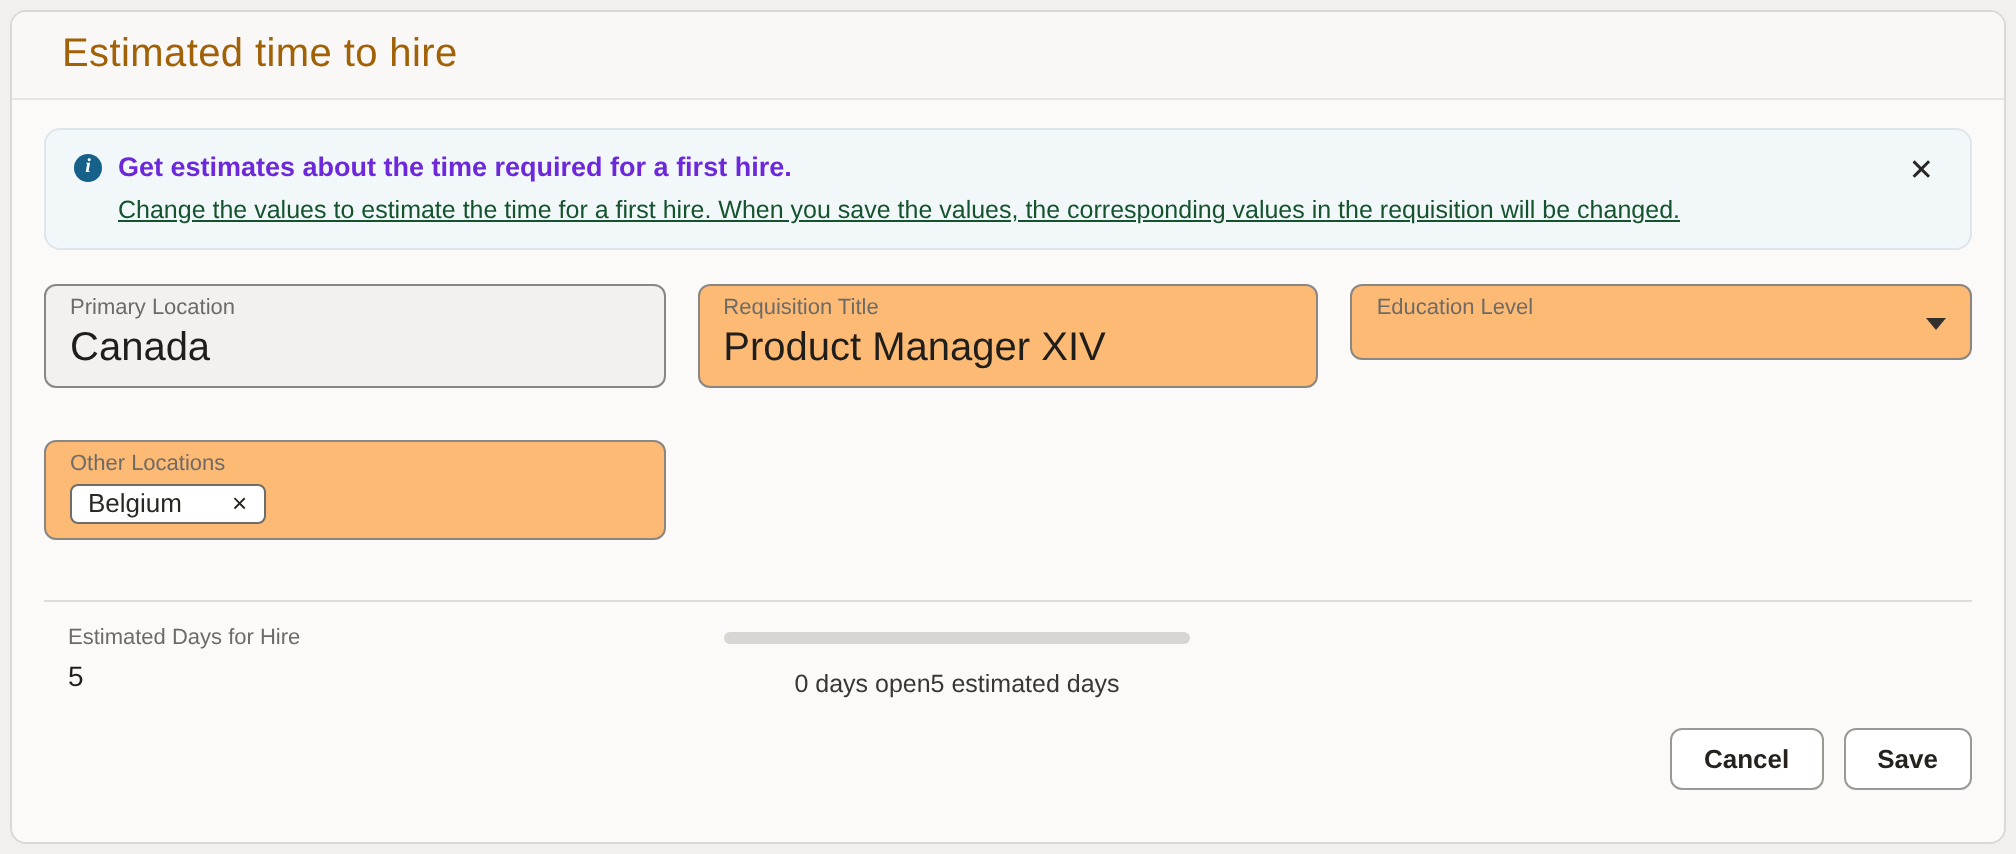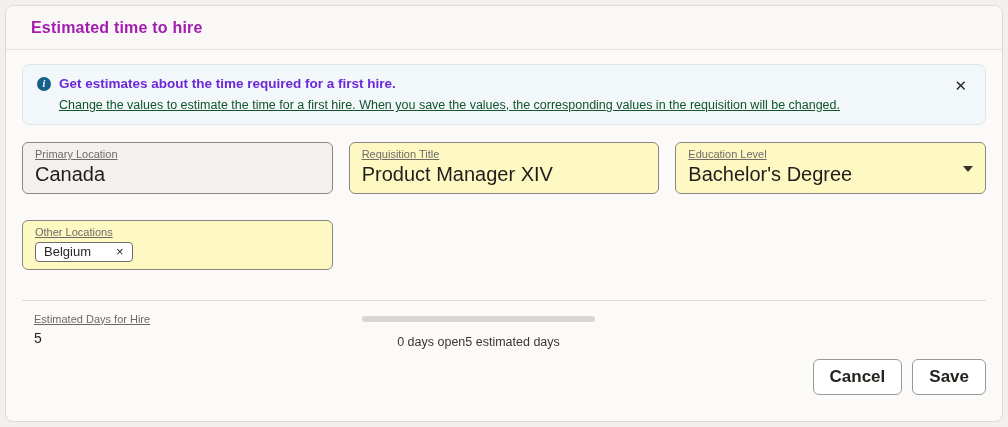--- a/index.html
+++ b/index.html
@@ -12,21 +12,21 @@
   }
   .panel {
     position:absolute; left:5px; top:5px; right:5px; bottom:5px;
     background:#fbfaf9; border:1px solid #dbd9d6; border-radius:8px;
     overflow:hidden;
   }
   .panel-header {
     height:44px; background:#f9f8f6; border-bottom:1px solid #e7e5e2;
     display:flex; align-items:center; padding:0 25px;
   }
-  .panel-title { font-size:16px; font-weight:bold; color:#a21caf; letter-spacing:0.2px; }
+  .panel-title { font-size:20px; font-weight:normal; color:#a16207; letter-spacing:0.2px; }
 
   
   .banner {
     margin:14px 16px 0; background:#f2f7fa; border:1px solid #dde6ec;
     border-radius:8px; padding:11px 14px 12px; position:relative;
   }
   .banner-row { display:flex; align-items:center; gap:8px; padding-right:40px; }
   .info-icon {
     width:14px; height:14px; border-radius:50%; background:#16618a; color:#fff;
     font-size:10px; font-weight:bold; display:inline-flex; align-items:center;
@@ -40,25 +40,25 @@
     font-family:inherit;
   }
   .banner-desc { margin:7px 0 0 22px; font-size:12.5px; color:#14532d;text-decoration:underline; }
 
   
   .fields-grid {
     display:grid; grid-template-columns:repeat(3, 1fr);
     column-gap:16px; row-gap:26px; margin:17px 16px 0; align-items:start;
   }
   .field {
-    background:#fef9c3; border:1px solid #8a8783; border-radius:6px;
+    background:#fdba74; border:1px solid #8a8783; border-radius:6px;
     padding:4px 12px 6px; min-height:38px; position:relative;
   }
   .field.readonly { background:#f2f1ef; }
-  .field-label { font-size:11px; color:#6e6b67; line-height:1.35;text-decoration:underline; }
+  .field-label { font-size:11px; color:#6e6b67; line-height:1.35; }
   .field-value { font-size:20px; color:#201e1b; line-height:1.25; white-space:nowrap; }
   .caret-icon {
     position:absolute; right:12px; top:50%; margin-top:-2px;
     width:0; height:0; border-left:5px solid transparent;
     border-right:5px solid transparent; border-top:6px solid #33312d;
   }
   .field.chips-field { grid-column:1; min-height:46px; padding-bottom:7px; }
   .chip {
     display:inline-flex; align-items:center; gap:25px;
     border:1px solid #6f6d69; border-radius:4px; padding:1px 8px 2px;
@@ -78,21 +78,21 @@
   .progress-fill { height:100%; width:0%; background:#4a90b8; }
   .progress-labels {
     display:flex; justify-content:center; margin-top:13px;
     font-size:12.5px; color:#3a3733;
   }
 
   
   .actions { position:absolute; right:16px; bottom:26px; display:flex; gap:10px; }
   .actions button {
     background:#fff; border:1px solid #9b9995; border-radius:6px;
-    padding:7px 16px; font-size:17px; font-weight:bold; color:#26231f;
+    padding:7px 16px; font-size:13px; font-weight:bold; color:#26231f;
     font-family:inherit; cursor:pointer;
   }
 </style>
 </head>
 <body>
 
 <div class="page">
   <div class="panel">
 
     <div class="panel-header">
@@ -115,21 +115,20 @@
         <div class="field-value">Canada</div>
       </div>
 
       <div class="field">
         <div class="field-label">Requisition Title</div>
         <div class="field-value">Product Manager XIV</div>
       </div>
 
       <div class="field">
         <div class="field-label">Education Level</div>
-        <div class="field-value">Bachelor's Degree</div>
         <span class="caret-icon"></span>
       </div>
 
       <div class="field chips-field">
         <div class="field-label">Other Locations</div>
         <span class="chip">
           <span>Belgium</span>
           <span class="chip-remove">×</span>
         </span>
       </div>

